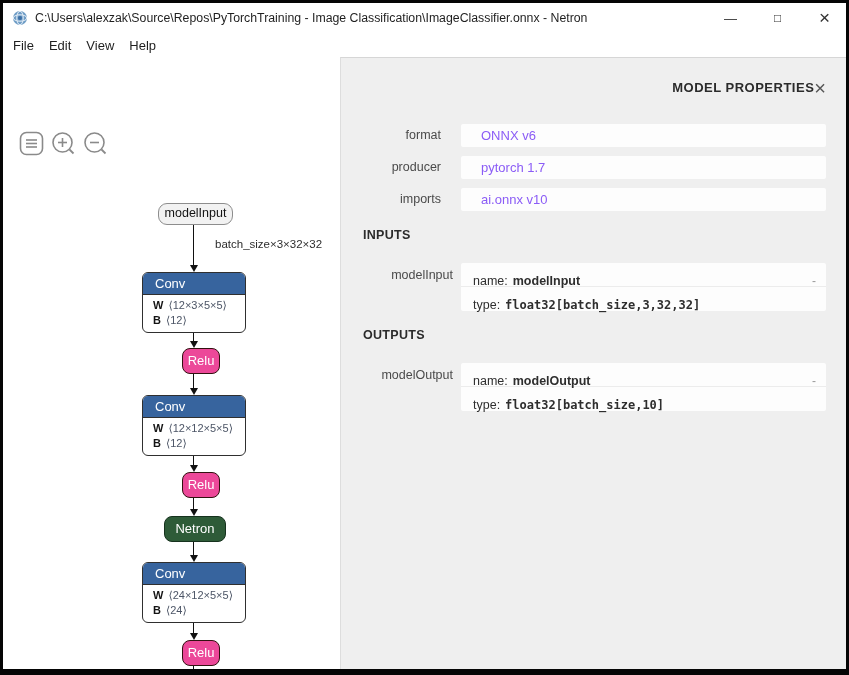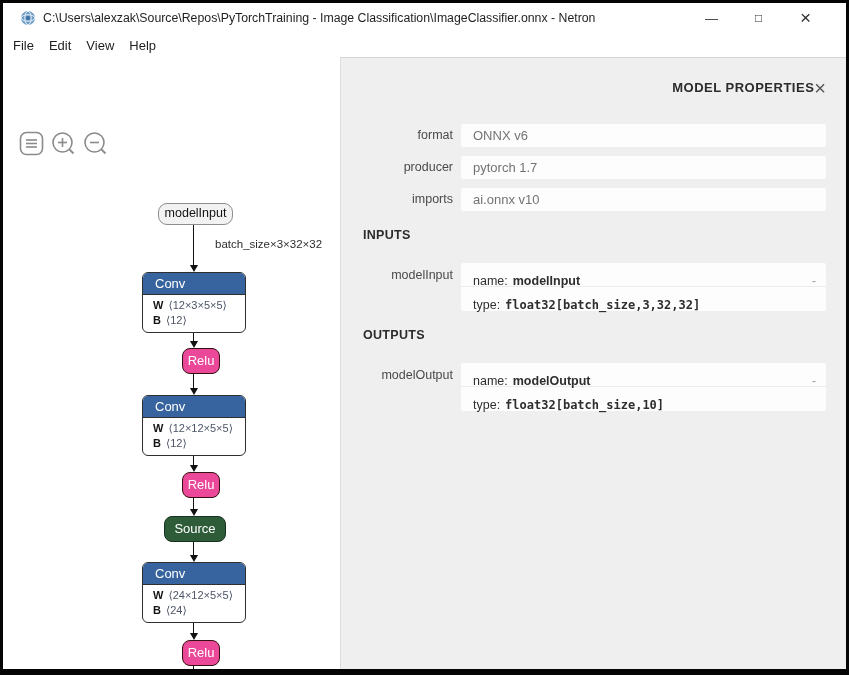--- a/index.html
+++ b/index.html
@@ -3,22 +3,22 @@
 <meta charset="utf-8">
 <style>
   * { margin:0; padding:0; box-sizing:border-box; }
   html,body { background:#fff; }
   body { font-family:"Liberation Sans", sans-serif; }
 
   .window { position:relative; width:849px; height:675px; background:#fff; overflow:hidden; }
   .frame  { position:absolute; inset:0; border:3px solid #050505; border-bottom-width:6px; z-index:60; pointer-events:none; }
 
   
-  .titlebar { position:absolute; left:3px; top:3px; right:20px; height:30px; background:#fff;
-              display:flex; align-items:center; padding-left:17px; z-index:10; }
+  .titlebar { position:absolute; left:3px; top:3px; right:1px; height:30px; background:#fff;
+              display:flex; align-items:center; padding-left:9px; z-index:10; }
   .app-icon { width:16px; height:16px; margin-right:7px; flex:0 0 auto; }
   .win-title { font-size:12.3px; color:#1f1f1f; white-space:nowrap; overflow:hidden; }
   .win-controls { margin-left:auto; display:flex; align-items:center; height:100%; }
   .ctrl { width:47px; height:100%; display:flex; align-items:center; justify-content:center;
           color:#333; cursor:default; }
   .ctrl.min  { font-size:13px; }
   .ctrl.max  { font-size:12px; }
   .ctrl.close{ font-size:19px; font-weight:300; }
 
   
@@ -57,24 +57,24 @@
   
   .panel { position:absolute; left:340px; top:57px; right:3px; bottom:6px; background:#efefef;
            border-left:1px solid #dddddd; border-top:1px solid #d6d6d6;
            padding:0 20px 0 22px; overflow:hidden; }
   .panel-header { margin-top:22px; display:flex; justify-content:flex-end; align-items:center; }
   .panel-title { font-size:13px; font-weight:bold; letter-spacing:.5px; color:#2b2b2b; }
   .panel-close { font-size:20px; color:#555; line-height:14px; cursor:default; }
 
   .props { margin-top:29px; }
   .prop-row { display:flex; margin-bottom:9px; }
-  .prop-label { width:98px; text-align:right; padding-right:8px; font-size:12.5px; color:#4a4a4a;
+  .prop-label { width:98px; text-align:right; padding-right:20px; font-size:12.5px; color:#4a4a4a;
                 line-height:23px; flex:0 0 auto; }
   .prop-value { flex:1; height:23px; background:#fdfdfd; border-radius:2px; font-size:13px;
-                color:#737373; line-height:23px; padding-left:12px; }
+                color:#8b5cf6; line-height:23px; padding-left:20px; }
 
   .section-title { margin-top:17px; font-size:12.5px; font-weight:bold; letter-spacing:.3px; color:#2b2b2b; }
   .arg-row { display:flex; margin-top:21px; }
   .arg-label { width:98px; text-align:right; padding:5px 8px 0 0; font-size:12.5px; color:#4a4a4a;
                flex:0 0 auto; }
   .arg-box { flex:1; background:#fdfdfd; border-radius:2px; }
   .arg-line { height:24px; display:flex; align-items:center; padding:12px 10px 0 12px;
               font-size:12.5px; color:#2e2e2e; }
   .arg-line.first { border-bottom:1px solid #ececec; }
   .kv-key { margin-right:5px; }
@@ -155,21 +155,21 @@
     <div class="node conv" style="top:338px;">
       <div class="conv-header">Conv</div>
       <div class="conv-body">
         <div class="param"><span class="pk">W</span><span>⟨12×12×5×5⟩</span></div>
         <div class="param"><span class="pk">B</span><span>⟨12⟩</span></div>
       </div>
     </div>
 
     <div class="node pill relu" style="top:415px;">Relu</div>
 
-    <div class="node pill maxpool" style="top:459px;">Source</div>
+    <div class="node pill maxpool" style="top:459px;">Netron</div>
 
     <div class="node conv" style="top:505px;">
       <div class="conv-header">Conv</div>
       <div class="conv-body">
         <div class="param"><span class="pk">W</span><span>⟨24×12×5×5⟩</span></div>
         <div class="param"><span class="pk">B</span><span>⟨24⟩</span></div>
       </div>
     </div>
 
     <div class="node pill relu" style="top:583px;">Relu</div>

